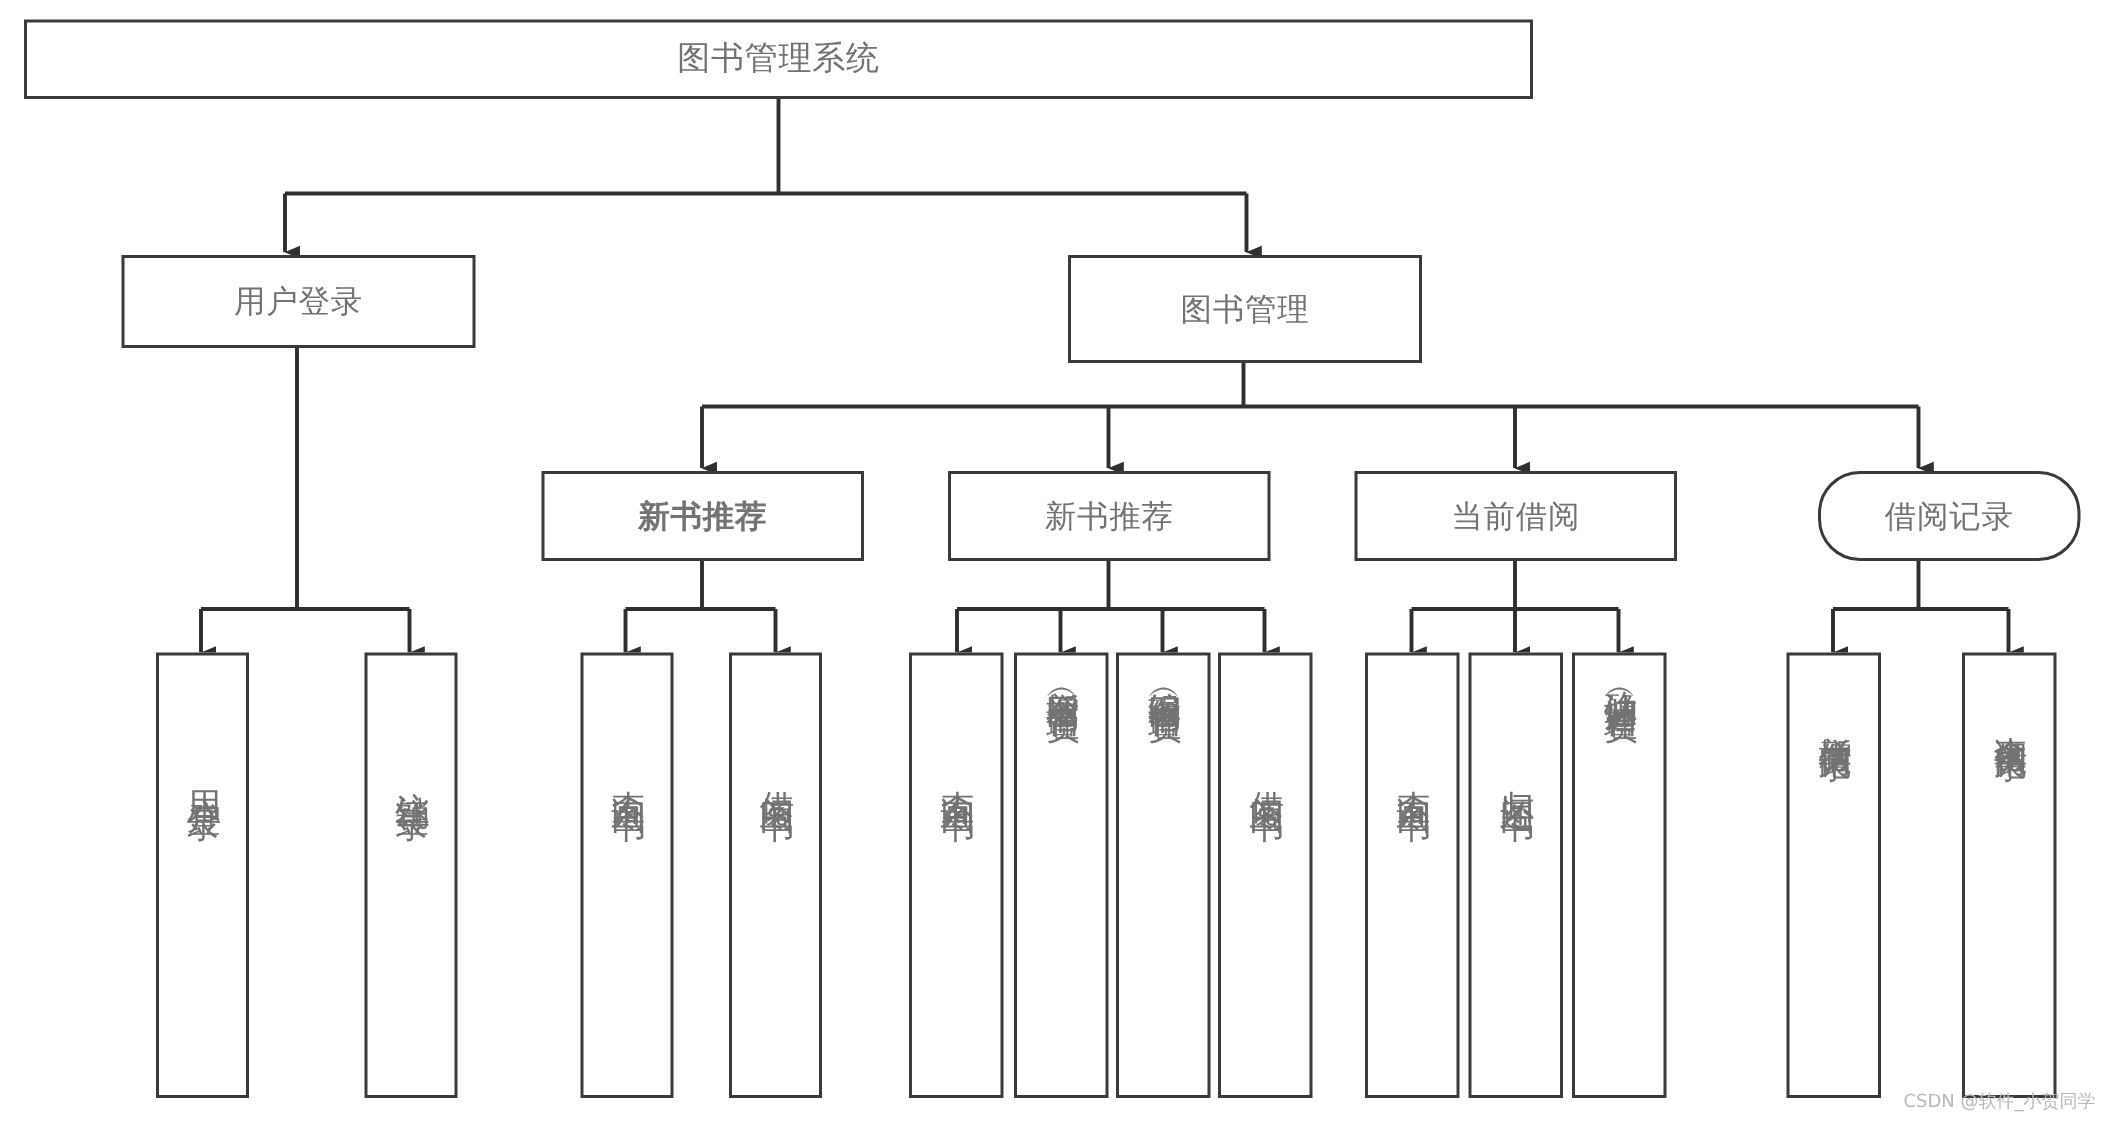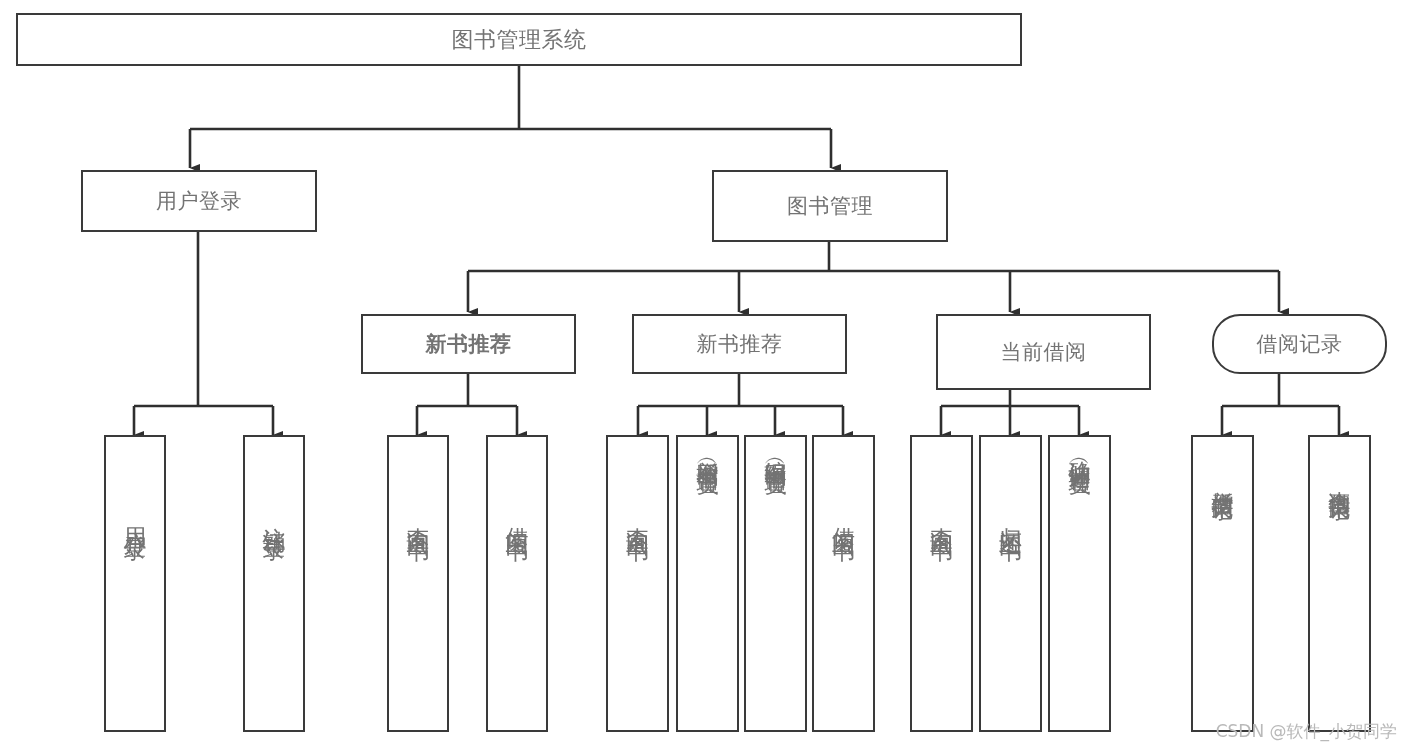--- a/index.html
+++ b/index.html
@@ -60,21 +60,21 @@
     white-space: nowrap;
   }
   .node.v.tall .lbl {
     font-size: 22px;
     letter-spacing: 2px;
   }
   #watermark {
     position: absolute;
     right: 8px;
     bottom: 4px;
-    font-size: 17px;
+    font-size: 12px;
     color: #b9b9b9;
     white-space: nowrap;
     font-family: "DejaVu Sans", "Liberation Sans", sans-serif;
   }
 </style>
 </head>
 <body>
 
 <div id="canvas">
 
@@ -138,21 +138,21 @@
   <div class="node h" style="left:712px; top:170px; width:236px; height:72px;">
     <span class="lbl">图书管理</span>
   </div>
 
   <div class="node h" style="left:361px; top:314px; width:215px; height:60px;font-weight:bold;">
     <span class="lbl">新书推荐</span>
   </div>
   <div class="node h" style="left:632px; top:314px; width:215px; height:60px;">
     <span class="lbl">新书推荐</span>
   </div>
-  <div class="node h" style="left:936px; top:314px; width:215px; height:76px;">
+  <div class="node h" style="left:903px; top:314px; width:215px; height:60px;">
     <span class="lbl">当前借阅</span>
   </div>
   <div class="node h" style="left:1212px; top:314px; width:175px; height:60px;border-radius:28px;">
     <span class="lbl">借阅记录</span>
   </div>
 
   <div class="node v" style="left:104px; top:435px; width:62px; height:297px; padding-top:72px;">
     <span class="lbl">用户登录</span>
   </div>
   <div class="node v" style="left:243px; top:435px; width:62px; height:297px; padding-top:72px;">

